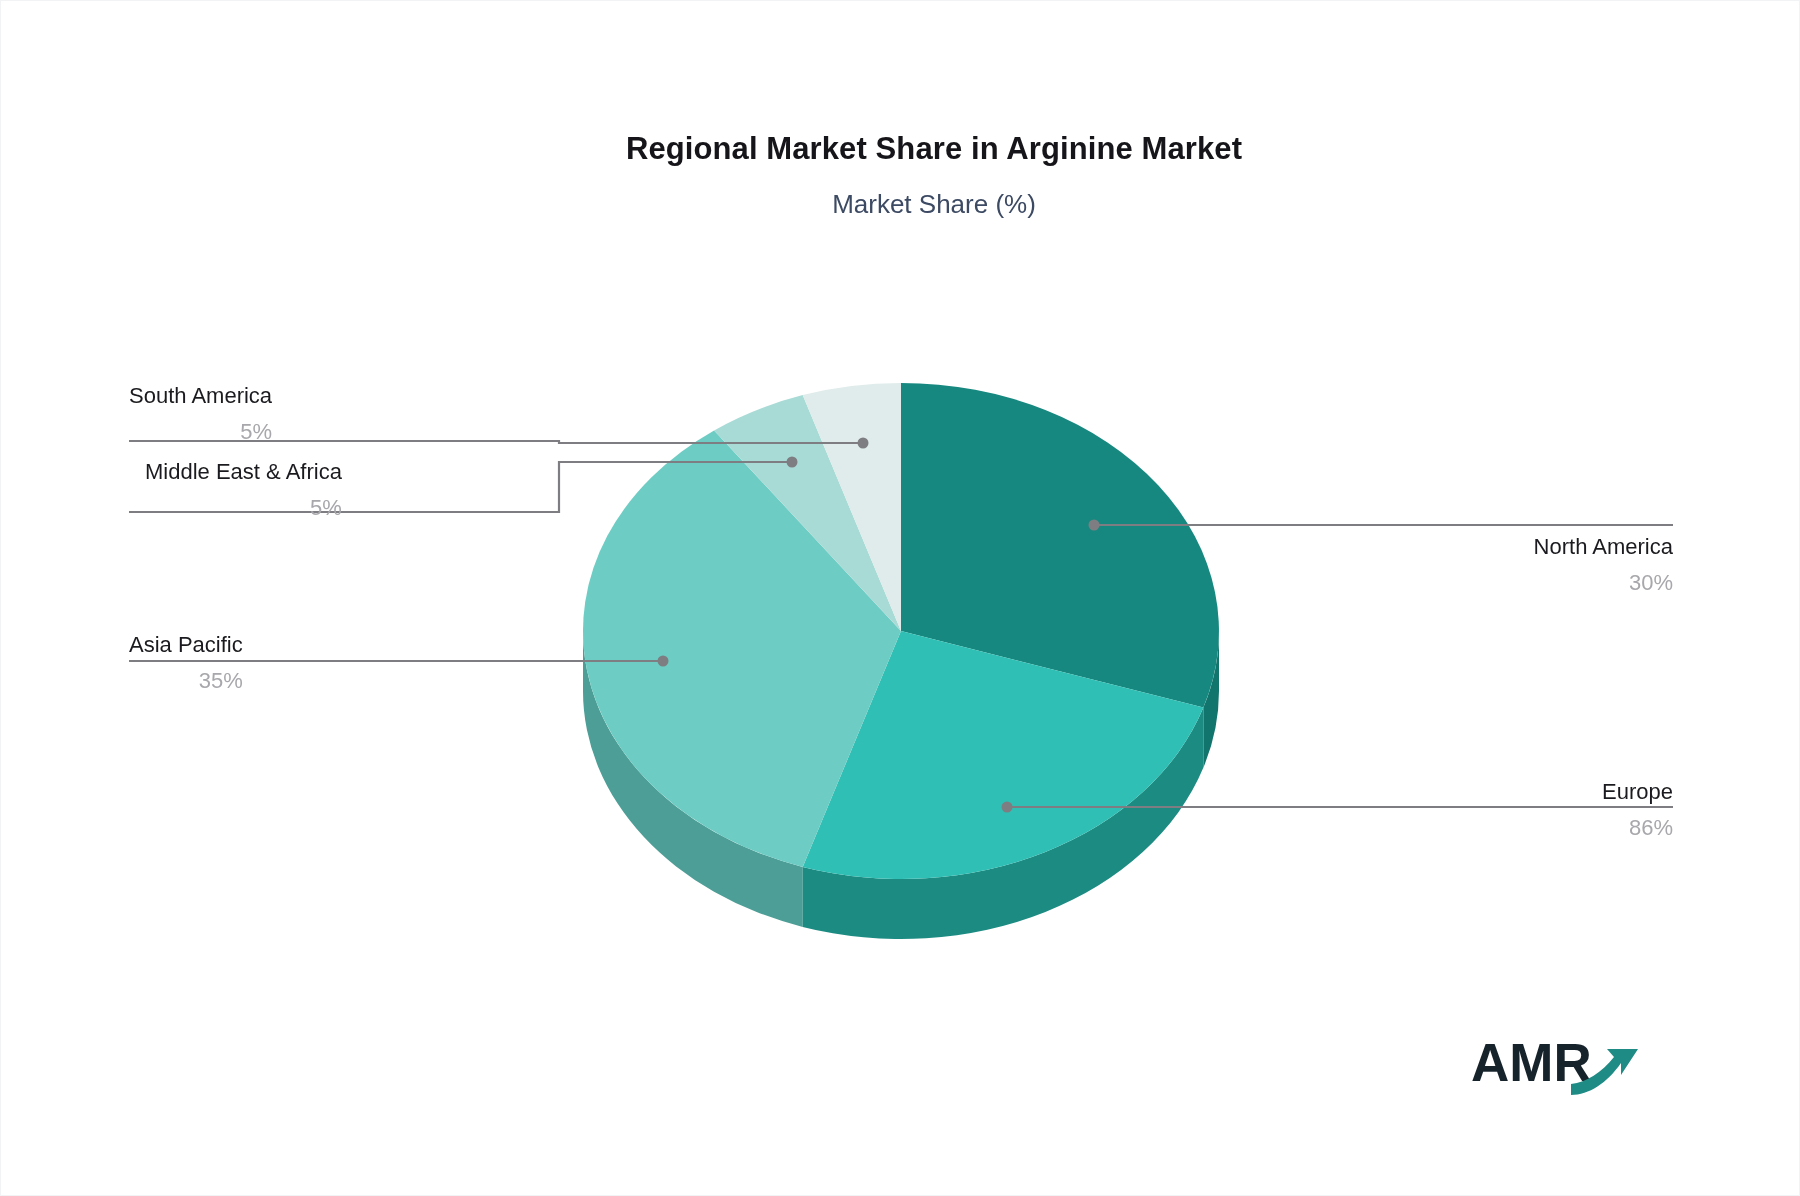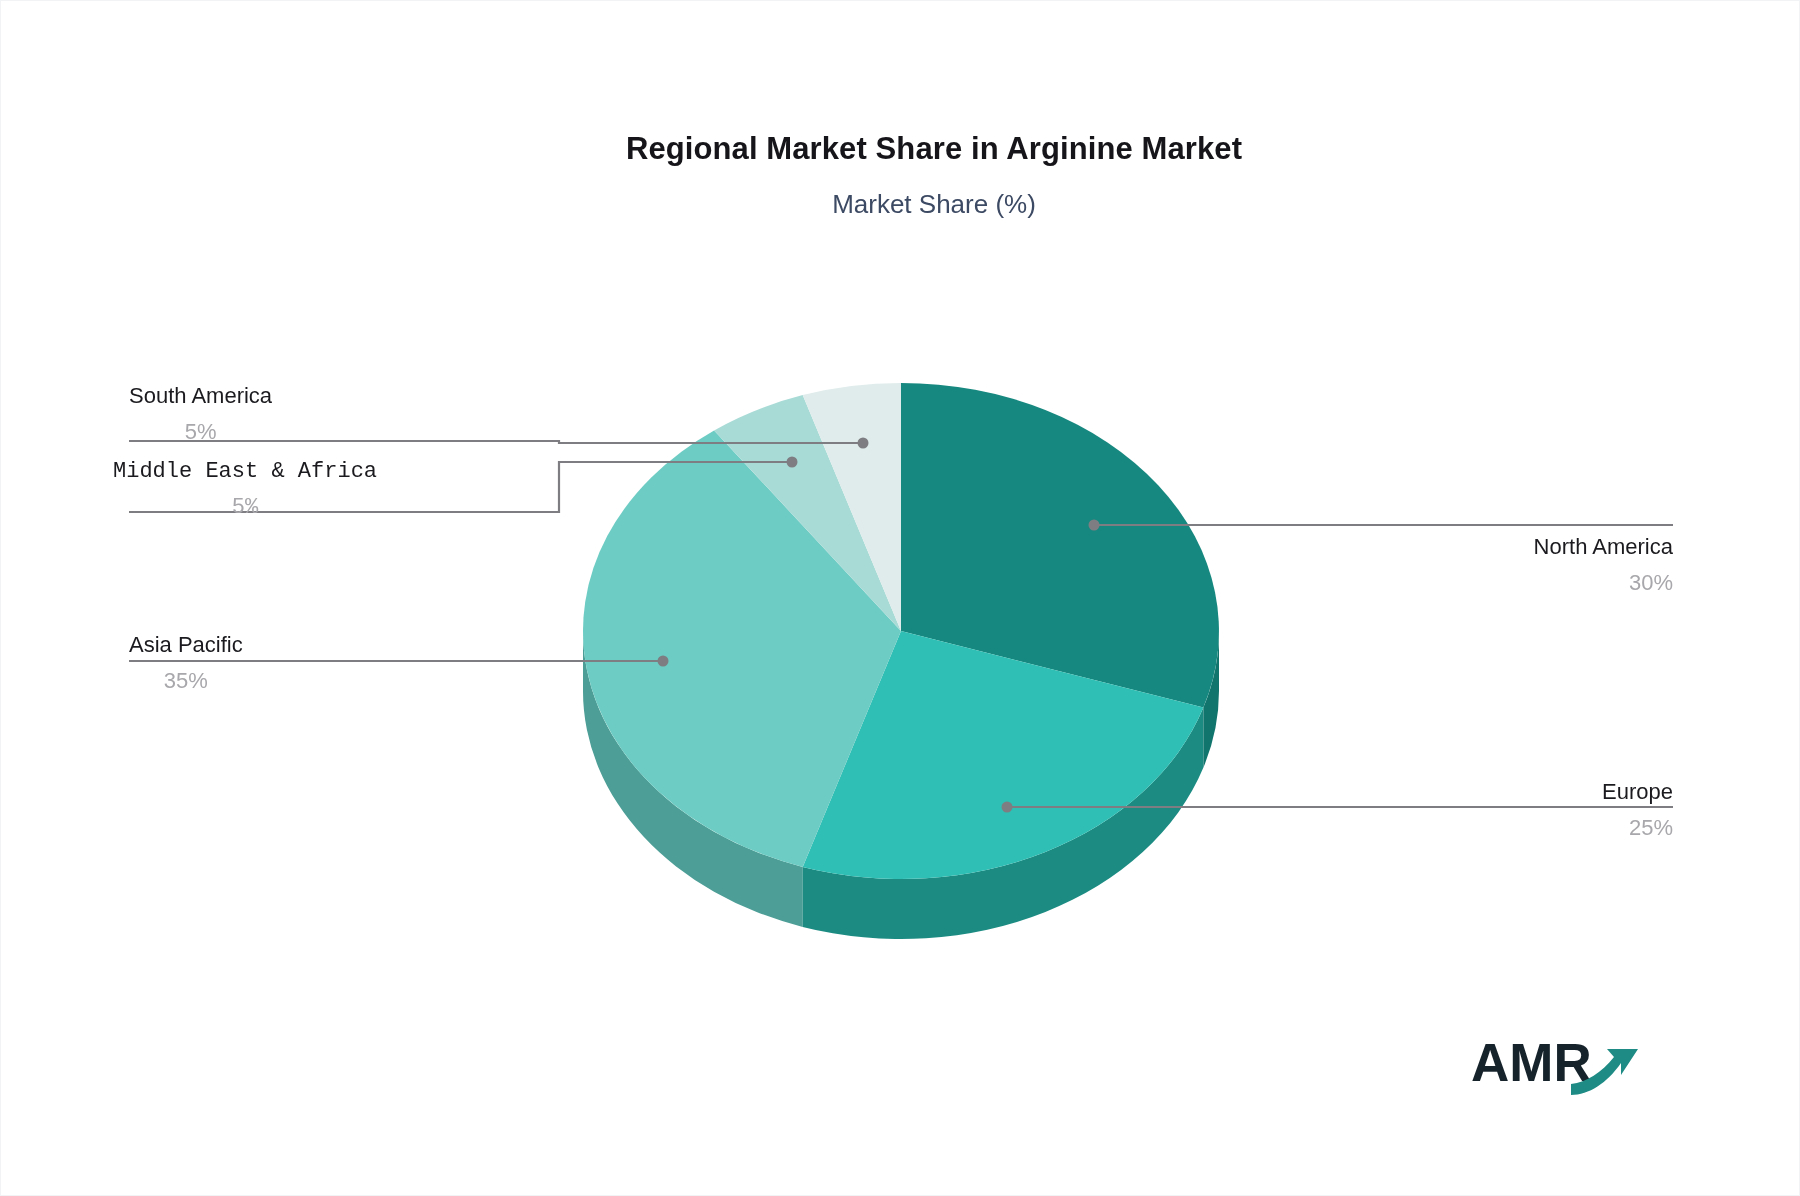--- a/index.html
+++ b/index.html
@@ -66,21 +66,21 @@
     white-space: nowrap;
   }
   .callout .pct {
     display: block;
     font-size: 22px;
     color: #a8a8ac;
     line-height: 28px;
     margin-top: 8px;
     white-space: nowrap;
   }
-  .callout.left { text-align: center; }
+  .callout.left { text-align: right; }
   .callout.right { text-align: right; }
 
   
   #amr-logo {
     position: absolute;
     left: 1470px;
     top: 1030px;
     width: 175px;
     height: 72px;
   }
@@ -139,38 +139,38 @@
       <circle cx="791" cy="461" r="5.5"></circle>
       <circle cx="862" cy="442" r="5.5"></circle>
     </g>
   </svg>
 
   <div class="callout left" style="left:128px; top:381px;">
     <span class="name">South America</span>
     <span class="pct">5%</span>
   </div>
 
-  <div class="callout left" style="left:112px; top:457px;font-family:Liberation Mono, monospace;">
+  <div class="callout left" style="left:144px; top:457px;">
     <span class="name">Middle East &amp; Africa</span>
     <span class="pct">5%</span>
   </div>
 
   <div class="callout left" style="left:128px; top:630px;">
     <span class="name">Asia Pacific</span>
     <span class="pct">35%</span>
   </div>
 
   <div class="callout right" style="left:1172px; top:494px; width:500px;margin-top:38px;">
     <span class="name">North America</span>
     <span class="pct">30%</span>
   </div>
 
   <div class="callout right" style="left:1172px; top:777px; width:500px;">
     <span class="name">Europe</span>
-    <span class="pct">25%</span>
+    <span class="pct">86%</span>
   </div>
 
   <svg id="amr-logo" viewBox="0 0 175 72">
     <text x="0" y="50" font-family="Liberation Sans, sans-serif" font-size="53" font-weight="bold" fill="#16232b">AMR</text>
     <path fill="#1e8b84" d="M 100 64
              C 118 64 136 52 150 32
              L 150 44
              L 167 18
              L 136 18
              L 143 26

